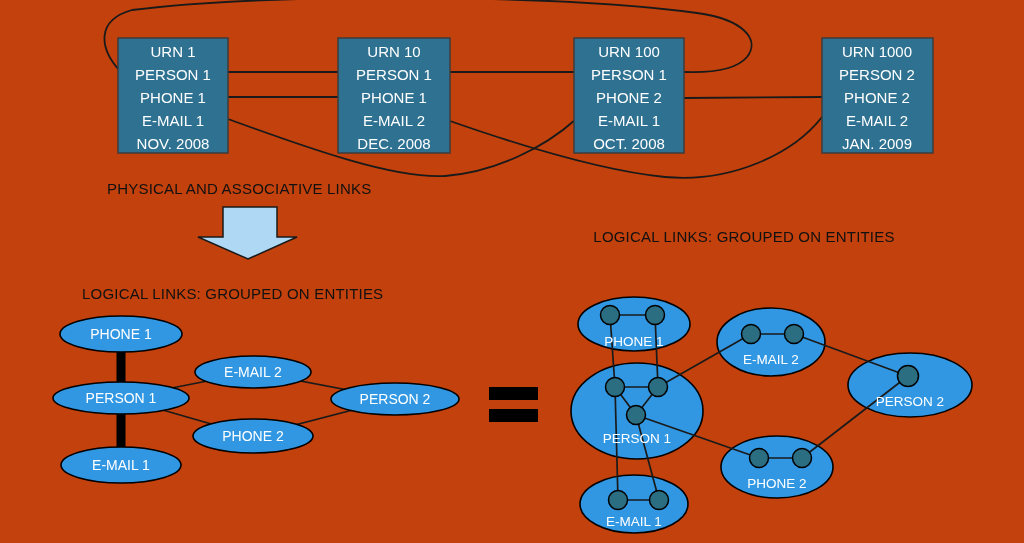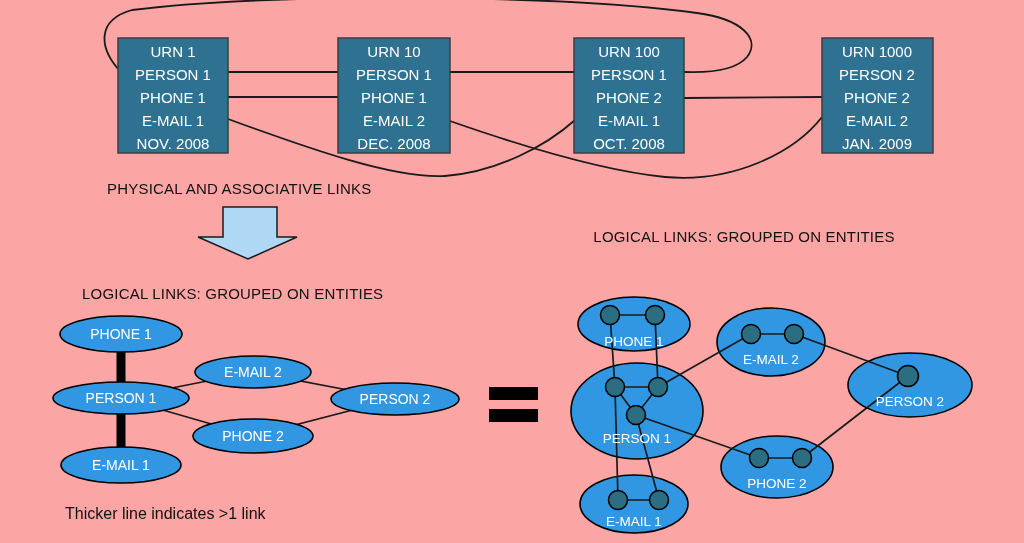--- a/index.html
+++ b/index.html
@@ -1,16 +1,16 @@
 <!DOCTYPE html>
 <html><head>
 <meta charset="utf-8">
 <style>
   html,body{margin:0;padding:0;background:#fff;}
-  .stage{position:relative;width:1024px;height:543px;background:#fca5a5;
+  .stage{position:relative;width:1024px;height:543px;background:#c2410c;
          font-family:"Liberation Sans", sans-serif;overflow:hidden;}
   .stage svg{position:absolute;left:0;top:0;}
   .hlabel{position:absolute;color:#111;white-space:nowrap;text-align:right;}
   .h15{font-size:15px;letter-spacing:.2px;}
   .h16{font-size:16px;}
   .rhead{text-align:center;line-height:20px;}
   .ln{stroke:#1a1a1a;stroke-width:1.8;fill:none;}
   .thick{stroke:#000;stroke-width:9;fill:none;}
   .edge{stroke:#1a1a1a;stroke-width:1.7;fill:none;}
   .box{stroke:#3c3c3c;stroke-width:1.5;}
@@ -148,15 +148,14 @@
       <text class="er" x="777" y="488">PHONE 2</text>
       <text class="er" x="634" y="526">E-MAIL 1</text>
     </g>
   </svg>
 
   <div class="hlabel h15" style="left:107px;top:180px;">PHYSICAL AND ASSOCIATIVE LINKS</div>
   <div class="hlabel h15" style="left:82px;top:285px;">LOGICAL LINKS: GROUPED ON ENTITIES</div>
   <div class="hlabel h15 rhead" style="left:474px;top:227px;width:540px;">
     <div>LOGICAL LINKS: GROUPED ON ENTITIES</div>
   </div>
-  <div class="hlabel h16" style="left:65px;top:505px;">Thicker line indicates &gt;1 link</div>
 
 </div>
 
 </body></html>

